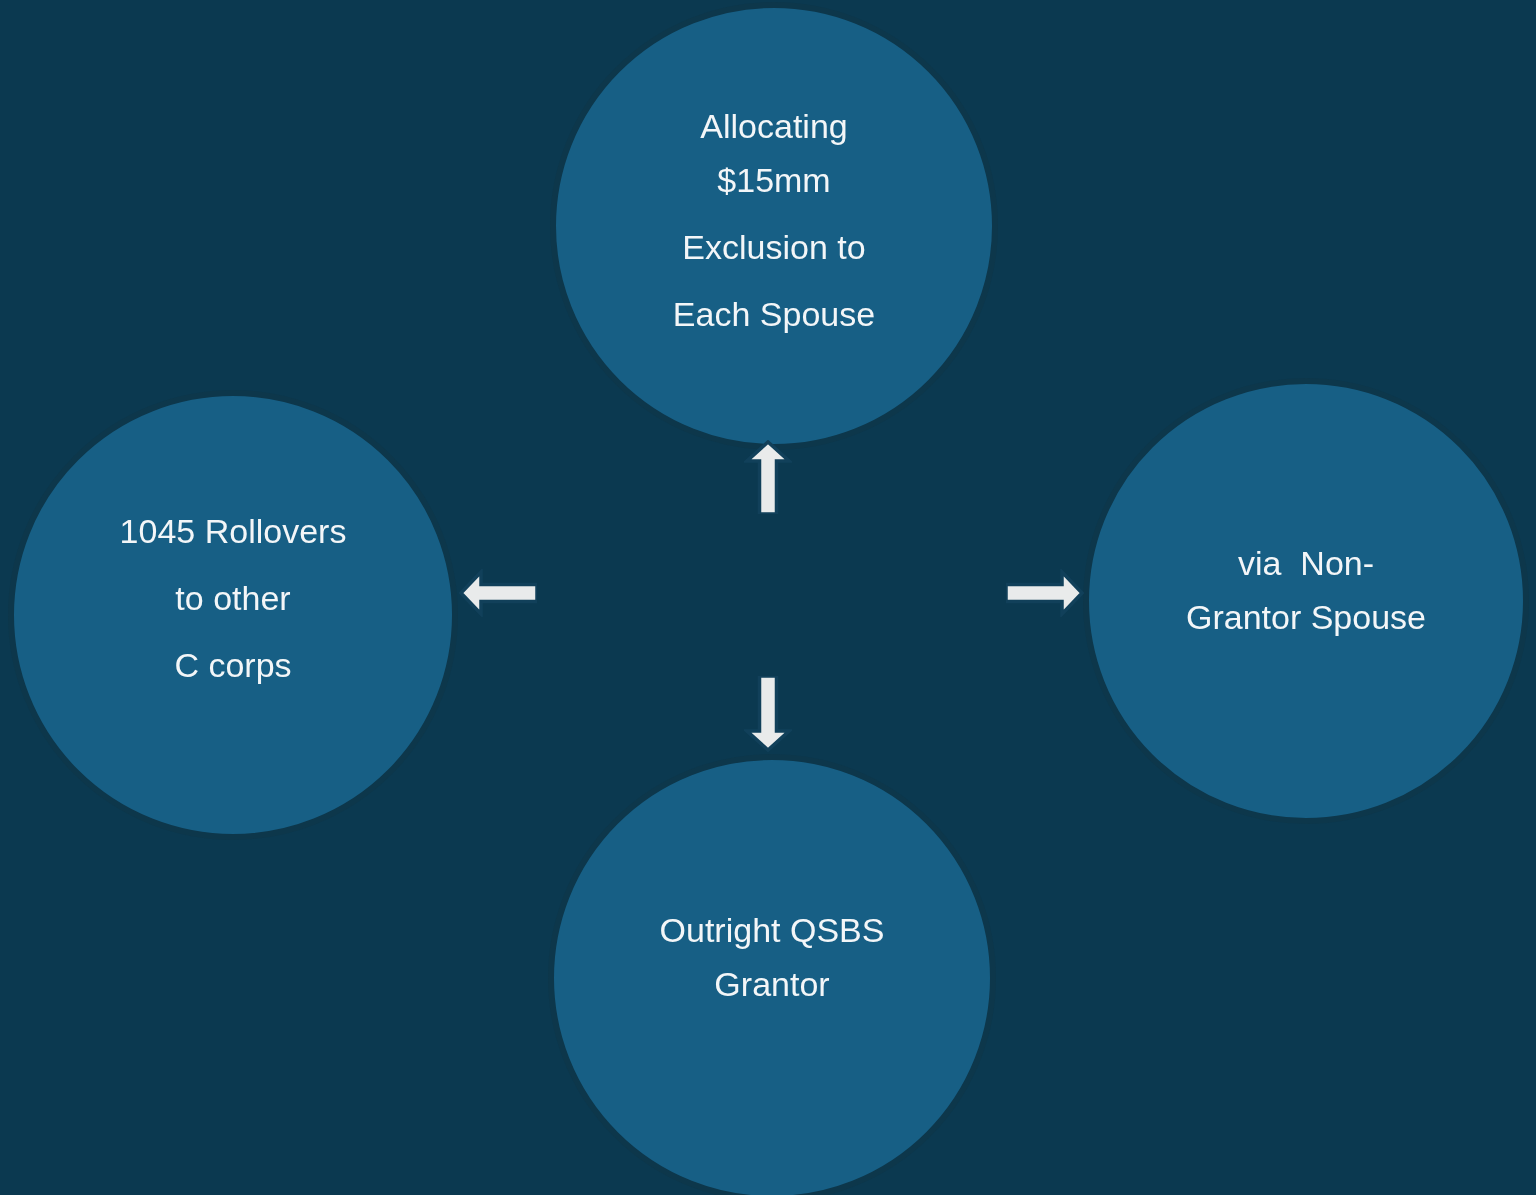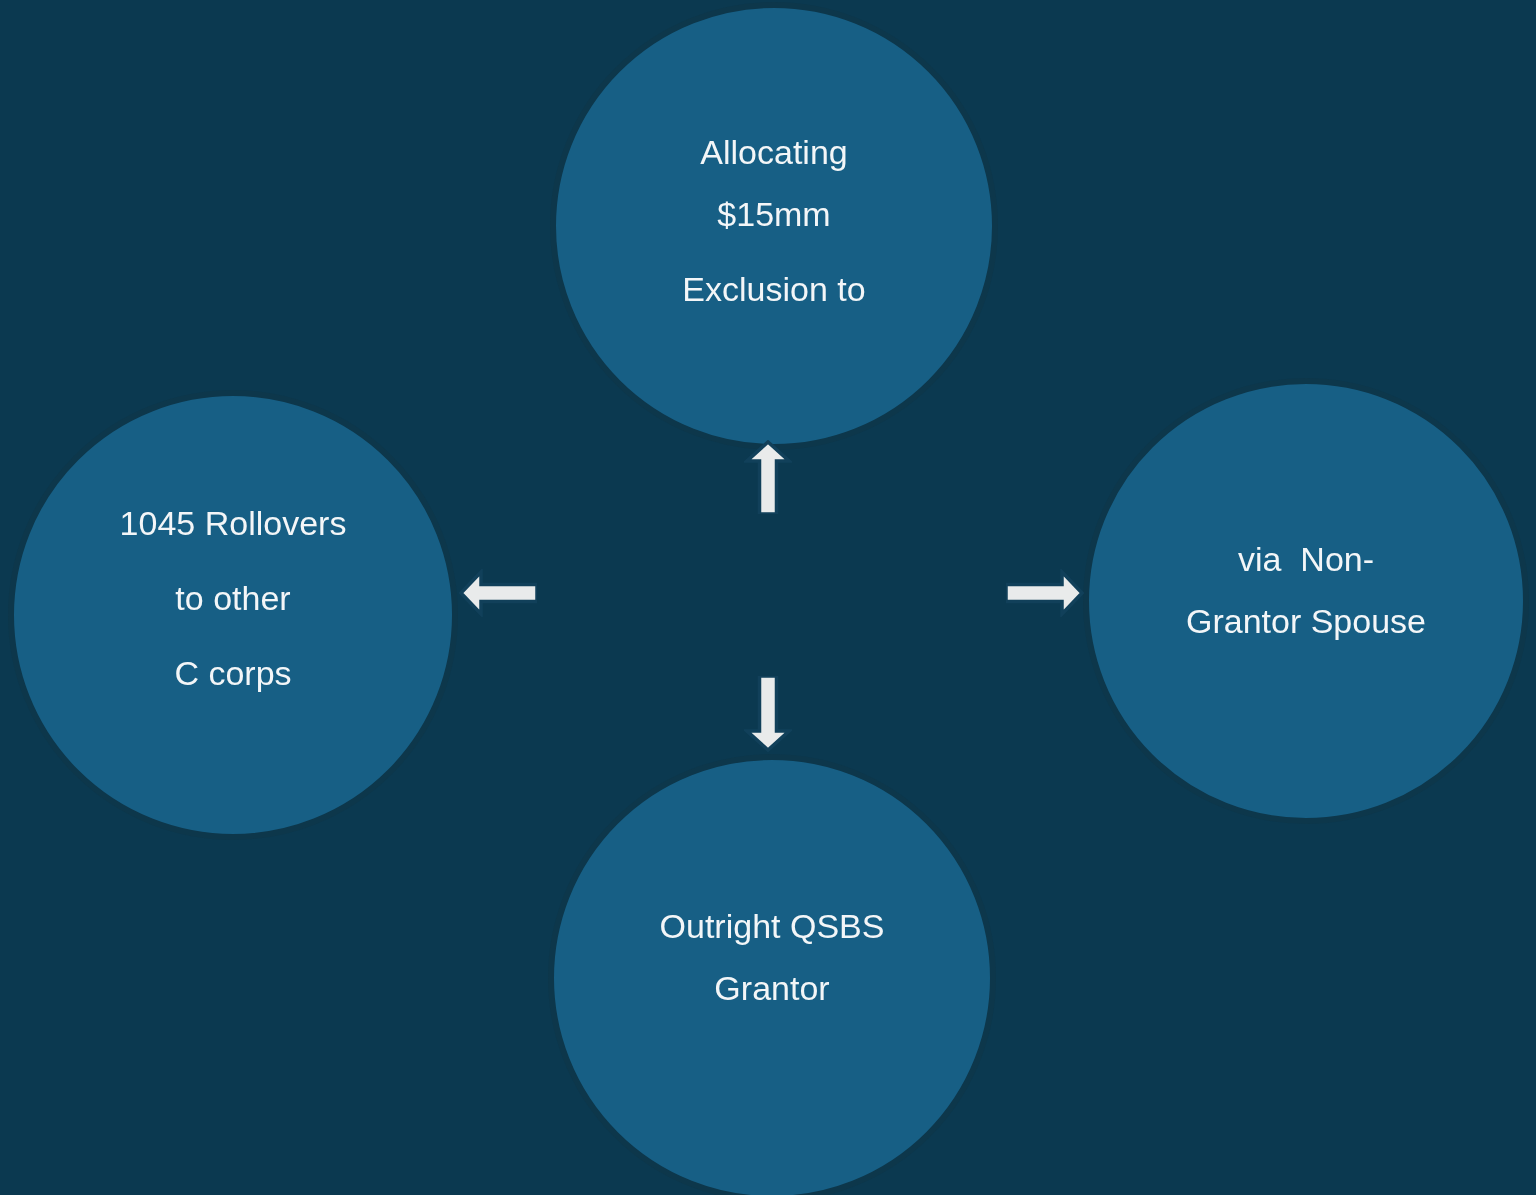--- a/index.html
+++ b/index.html
@@ -28,21 +28,20 @@
   .circle {
     position: absolute;
     border-radius: 50%;
     background: var(--circle-fill);
     border: 6px solid var(--circle-border);
     display: flex;
     flex-direction: column;
     align-items: center;
     justify-content: center;
     text-align: center;
-    gap: 8px;
   }
   .circle .line {
     font-size: 34px;
     line-height: 54px;
     white-space: pre;
     color: var(--text);
   }
   .circle .line.sp { margin-top: 13px; }
 
   #circle-top    { left: 550px; top: 2px;   width: 448px; height: 448px; padding-bottom: 12px; }
@@ -81,20 +80,21 @@
 </style>
 </head>
 <body>
 
 <div class="stage">
 
   <div class="circle" id="circle-top">
     <div class="line">Allocating</div>
     <div class="line">$15mm</div>
     <div class="line sp">Exclusion to</div>
+    <div class="line sp">Each Spouse</div>
   </div>
 
   <div class="circle" id="circle-left">
     <div class="line">1045 Rollovers</div>
     <div class="line sp">to other</div>
     <div class="line sp">C corps</div>
   </div>
 
   <div class="circle" id="circle-right">
     <div class="line sp">via  Non-</div>

